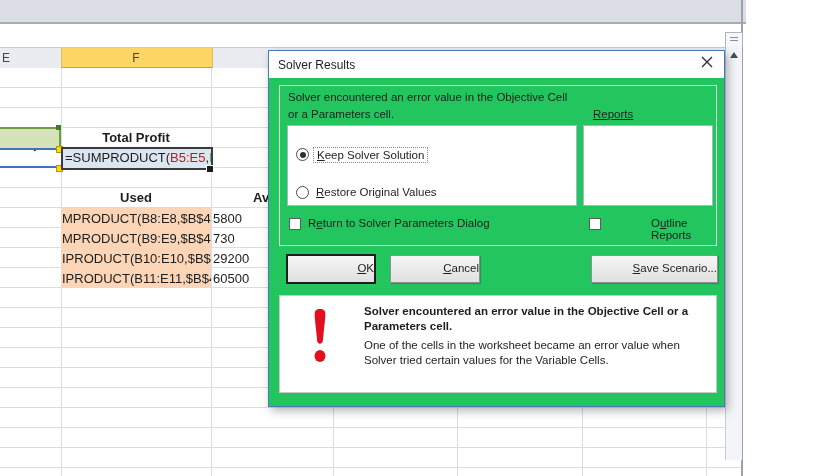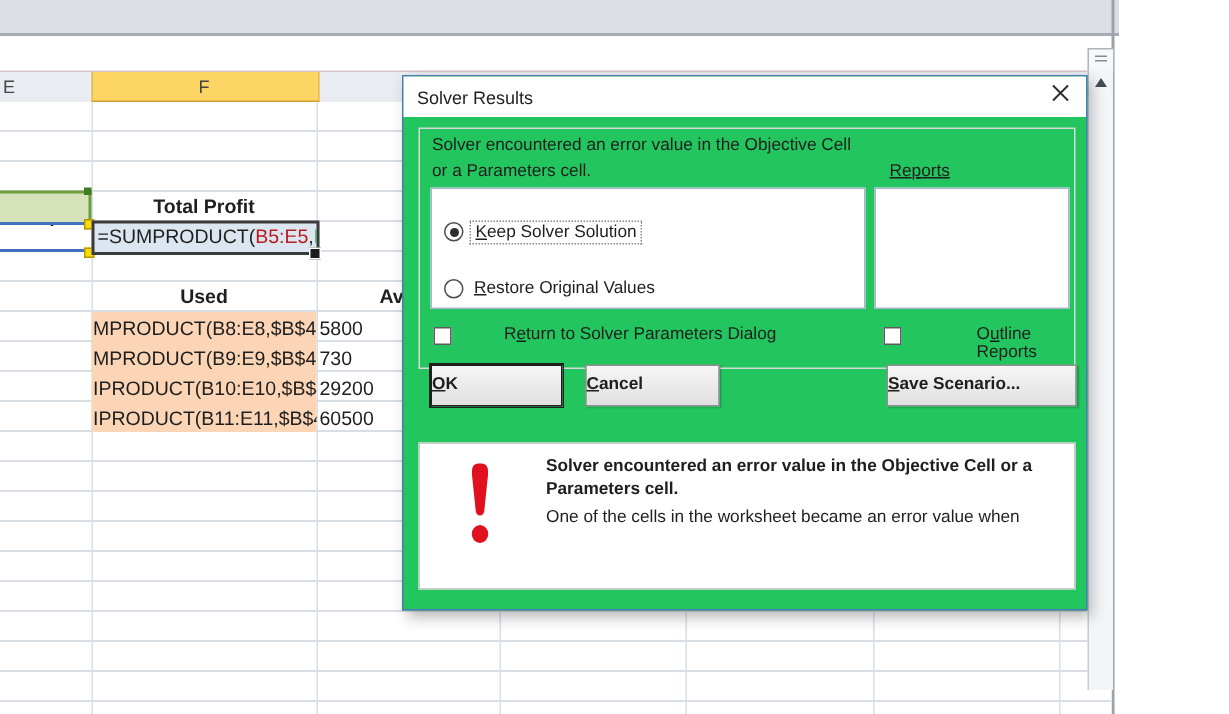--- a/index.html
+++ b/index.html
@@ -70,25 +70,25 @@
   .reports-box{position:absolute;left:314px;top:74px;width:128px;height:79px;background:#fff;border:1px solid #a6b7cc;}
   .radio{position:absolute;width:11px;height:11px;border:1px solid #4c4c4c;border-radius:50%;background:#fff;}
   .radio-dot{position:absolute;left:2.5px;top:2.5px;width:6px;height:6px;border-radius:50%;background:#2f2f2f;}
   .radio1{left:27px;top:97px;}
   .radio2{left:27px;top:135px;}
   .radio-label1{position:absolute;left:44px;top:96px;border:1px dotted #8a8a8a;padding:1px 3px;}
   .radio-label2{position:absolute;left:47px;top:135px;}
   .checkbox{position:absolute;width:10px;height:10px;border:1.5px solid #5c5c5c;background:#fff;}
   .cb1{left:20px;top:167px;}
   .cb2{left:320px;top:167px;}
-  .cb-label1{position:absolute;left:39px;top:166px;margin-left:28px;}
+  .cb-label1{position:absolute;left:39px;top:166px;}
   .cb-label2{position:absolute;left:339px;top:166px;margin-left:43px;}
-  .btn{position:absolute;top:192px;height:26px;background:linear-gradient(#f6f6f6,#e0e0e0);
+  .btn{position:absolute;top:204px;height:26px;background:linear-gradient(#f6f6f6,#e0e0e0);
       border:1px solid #8f8f8f;box-shadow:1px 1px 1px rgba(0,0,0,0.2);
-      font-size:11.5px;text-align:left;line-height:24px;cursor:pointer;font-weight:bold;}
+      font-size:11.5px;text-align:right;line-height:24px;cursor:pointer;}
   .btn-ok{left:18px;width:86px;border:1px solid #1f1f1f;box-shadow:0 0 0 1px #1f1f1f;}
   .btn-cancel{left:121px;width:88px;}
   .btn-save{left:322px;width:125px;}
   .error-box{position:absolute;left:10px;top:244px;width:436px;height:96px;background:#fff;border:1px solid #c9c9c9;}
   .excl-icon{position:absolute;left:28px;top:11px;}
   .err-heading{position:absolute;left:84px;top:8px;font-weight:bold;line-height:15px;}
   .err-body{position:absolute;left:84px;top:42px;line-height:15px;}
   .ac{text-decoration:underline;}
 </style>
 </head>
@@ -204,17 +204,18 @@
           <path d="M12 2 C17 2 17.8 4.5 17.2 11 L14.8 34 C14.4 37.5 9.6 37.5 9.2 34 L6.8 11 C6.2 4.5 7 2 12 2 Z" fill="#e0101f"></path>
           <ellipse cx="12" cy="49" rx="5.5" ry="6" fill="#e0101f"></ellipse>
         </svg>
       </div>
       <div class="err-heading">
         <div>Solver encountered an error value in the Objective Cell or a</div>
         <div>Parameters cell.</div>
       </div>
       <div class="err-body">
         <div>One of the cells in the worksheet became an error value when</div>
+        <div>Solver tried certain values for the Variable Cells.</div>
       </div>
     </div>
   </div>
 
 </div>
 
 </body></html>

